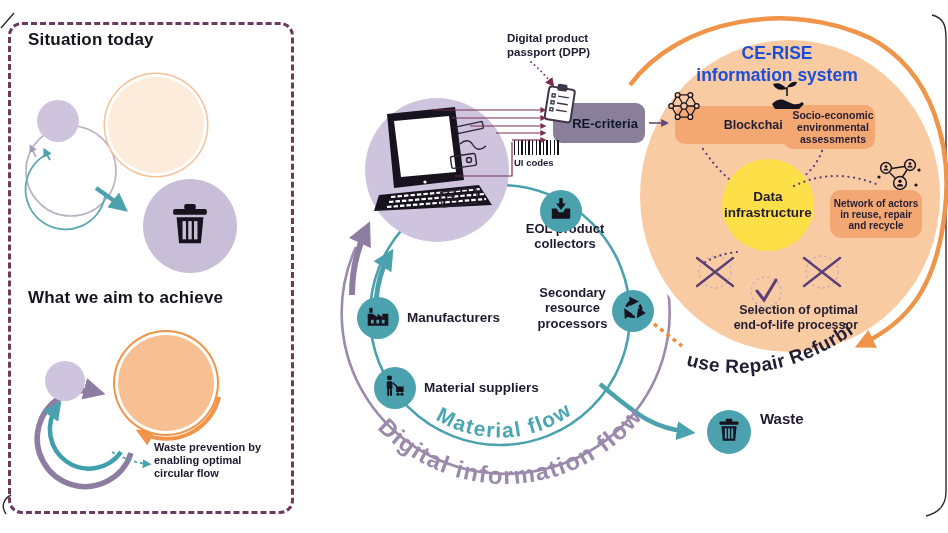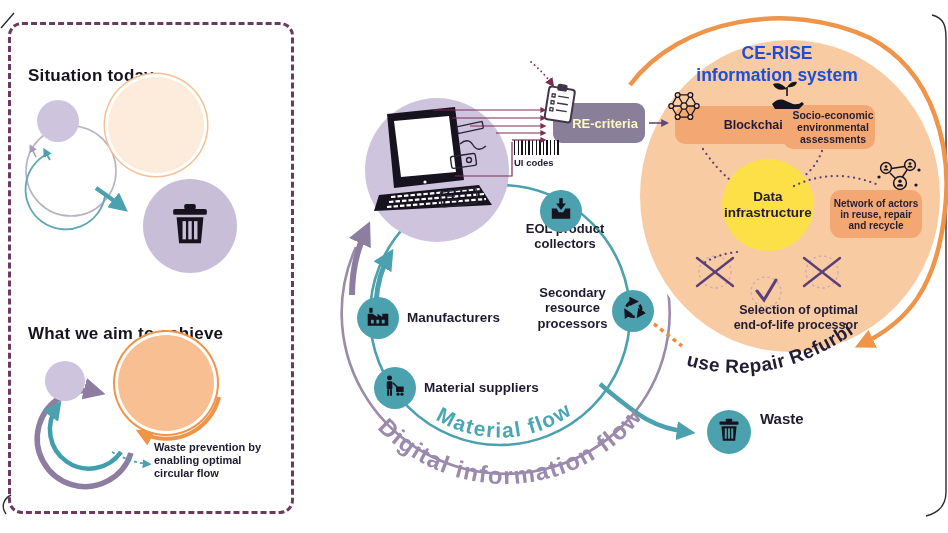--- a/index.html
+++ b/index.html
@@ -4,21 +4,21 @@
 <style>
   html,body{margin:0;padding:0;background:#fff;}
   #canvas{position:relative;width:948px;height:533px;background:#fff;overflow:hidden;
           font-family:"Liberation Sans","DejaVu Sans",sans-serif;color:#231d33;}
   #canvas svg{position:absolute;left:0;top:0;pointer-events:none;}
   .abs{position:absolute;}
   .circle{position:absolute;border-radius:50%;}
   .lbl{position:absolute;font-weight:bold;color:#1f1a30;line-height:1.18;}
   .panel{position:absolute;left:8px;top:22px;width:280px;height:486px;
          border:3px dashed #6c3a5e;border-radius:14px;}
-  .h-big{position:absolute;font-size:17px;font-weight:bold;color:#16121e;letter-spacing:.2px;margin-top:36px;}
+  .h-big{position:absolute;font-size:17px;font-weight:bold;color:#16121e;letter-spacing:.2px;}
   .teal-c{background:#4ba1ae;display:flex;align-items:center;justify-content:center;}
   .obox{position:absolute;background:#f3a873;border-radius:10px;display:flex;
         align-items:center;justify-content:center;text-align:center;font-weight:bold;color:#231d33;}
   svg text{font-family:"Liberation Sans","DejaVu Sans",sans-serif;}
   .blob{position:absolute;left:640px;top:40px;width:300px;height:312px;border-radius:50%;
         background:#f9cba3;box-shadow:0 0 0 5px #fff;}
   .clipboard{position:absolute;left:545px;top:83px;width:30px;height:40px;transform:rotate(9deg);z-index:6;}
   .barcode{position:absolute;left:514px;top:140px;width:46px;height:15px;
            background:repeating-linear-gradient(90deg,#15101c 0 1.5px,transparent 1.5px 3.6px);}
   .z5{z-index:5;} .z6{z-index:6;} .z7{z-index:7;}
@@ -132,23 +132,24 @@
         <path d="M95 46 q8 -7 13 1 t13 1"></path>
         <rect x="86" y="57" width="25" height="12" rx="2" transform="rotate(-8 98 63)"></rect>
         <circle cx="104" cy="62" r="2.5"></circle>
         <rect x="76" y="92" width="36" height="15" rx="2" transform="rotate(-7 94 99)"></rect>
         <path d="M82 98 h8 M82 102 h12"></path>
       </g>
     </svg>
     </span>
   </div>
 
+  <div class="lbl" style="left:507px;top:32px;width:100px;font-size:11.5px;">Digital product passport (DPP)</div>
 
   <div class="abs z5" style="left:553px;top:103px;width:92px;height:40px;background:#8a7f98;border-radius:9px;display:flex;align-items:center;justify-content:center;">
-    <span style="color:#fef9c3;font-size:13px;font-weight:bold;padding-left:12px;">RE-criteria</span>
+    <span style="color:#0f172a;font-size:13px;font-weight:bold;padding-left:12px;">RE-criteria</span>
   </div>
   <div class="clipboard">
     <svg width="30" height="40" viewBox="0 0 30 40" style="position:static;">
       <rect x="2" y="5" width="26" height="33" rx="3" fill="#fff" stroke="#3f3749" stroke-width="2"></rect>
       <rect x="10" y="1" width="10" height="7" rx="2" fill="#3f3749"></rect>
       <g stroke="#3f3749" stroke-width="1.4" fill="none">
         <rect x="6" y="12" width="3" height="3"></rect>
           <path d="M12 13.5 h11"></path>
         <rect x="6" y="19" width="3" height="3"></rect>
           <path d="M12 20.5 h11"></path>

